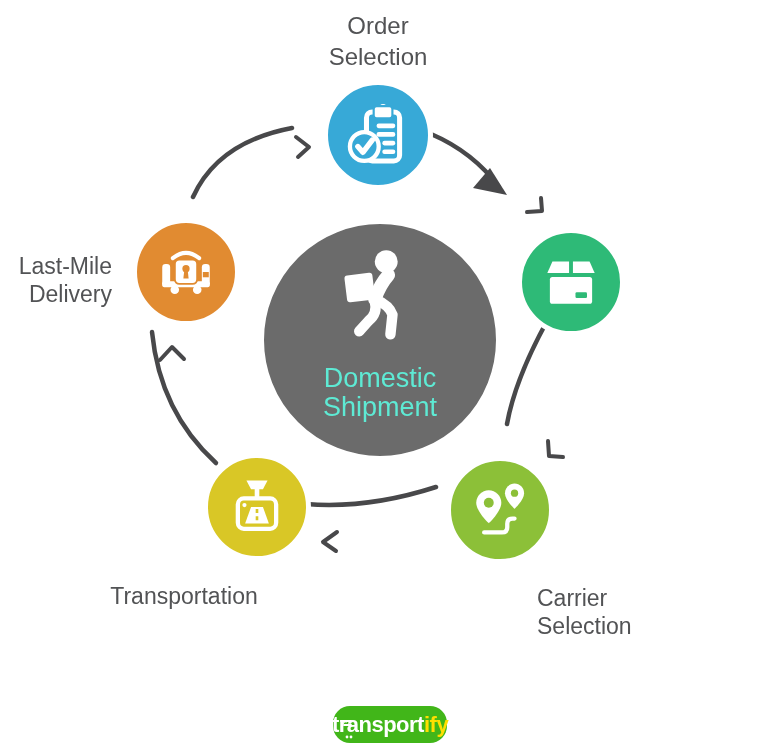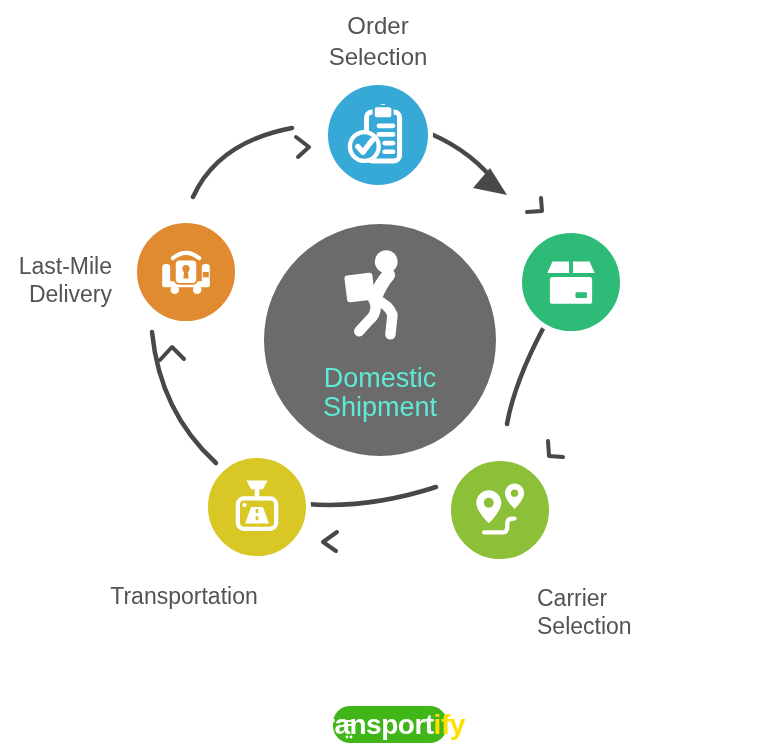--- a/index.html
+++ b/index.html
@@ -38,21 +38,21 @@
     box-sizing:content-box;
   }
   .center-text{
     color:#5eead4;font-size:27px;line-height:29px;font-weight:500;
     text-align:center;margin-top:14px;
   }
   .logo{
     position:absolute;left:333px;top:706px;width:114px;height:37px;
     background:var(--logo-bg);border-radius:17px;
     display:flex;align-items:center;justify-content:center;
-    font-weight:bold;font-size:28px;letter-spacing:-0.5px;
+    font-weight:bold;font-size:22px;letter-spacing:-0.5px;
   }
   .logo .main{color:var(--logo-main);}
   .logo .suffix{color:var(--logo-suffix);}
   .logo .speed{position:absolute;left:7px;top:12px;}
 </style>
 </head>
 <body>
 
 <div id="stage" style="--flow: #48484a; --label: #525355;">
 

